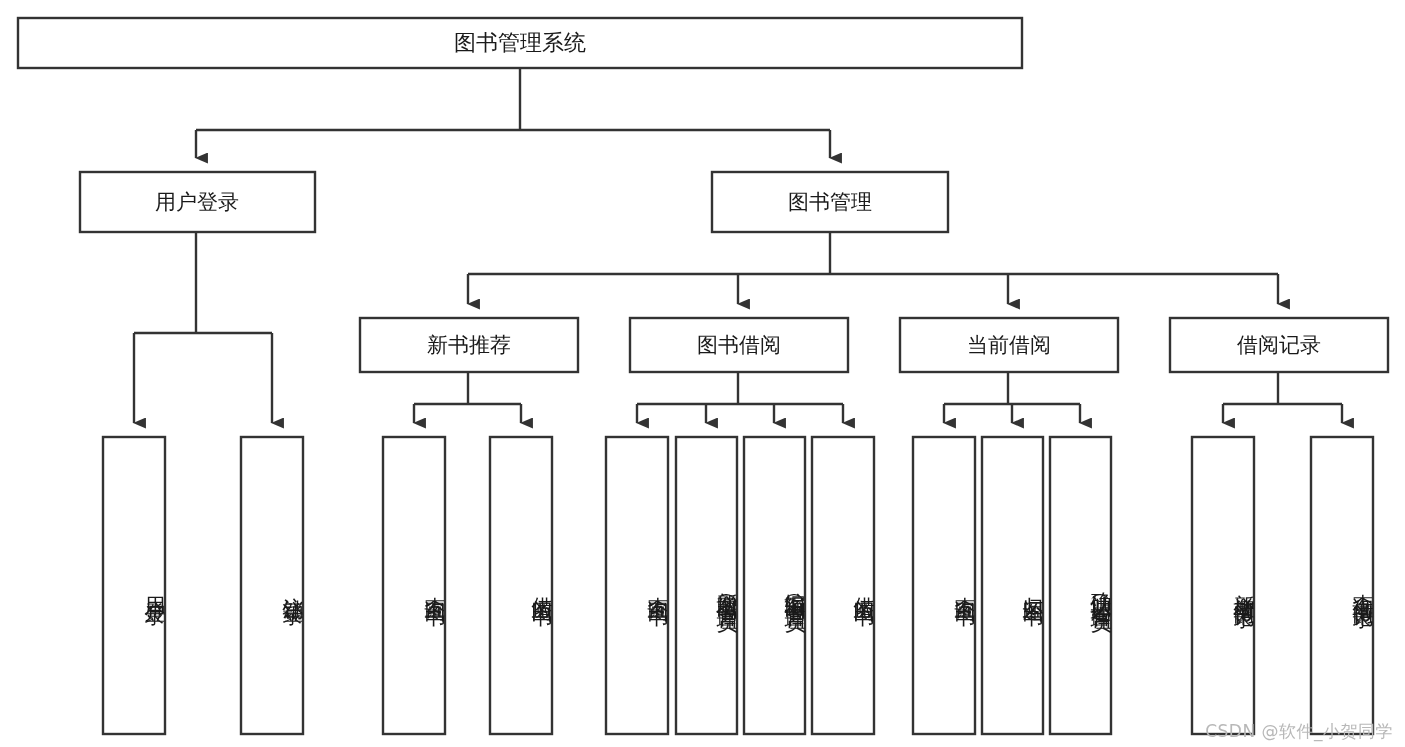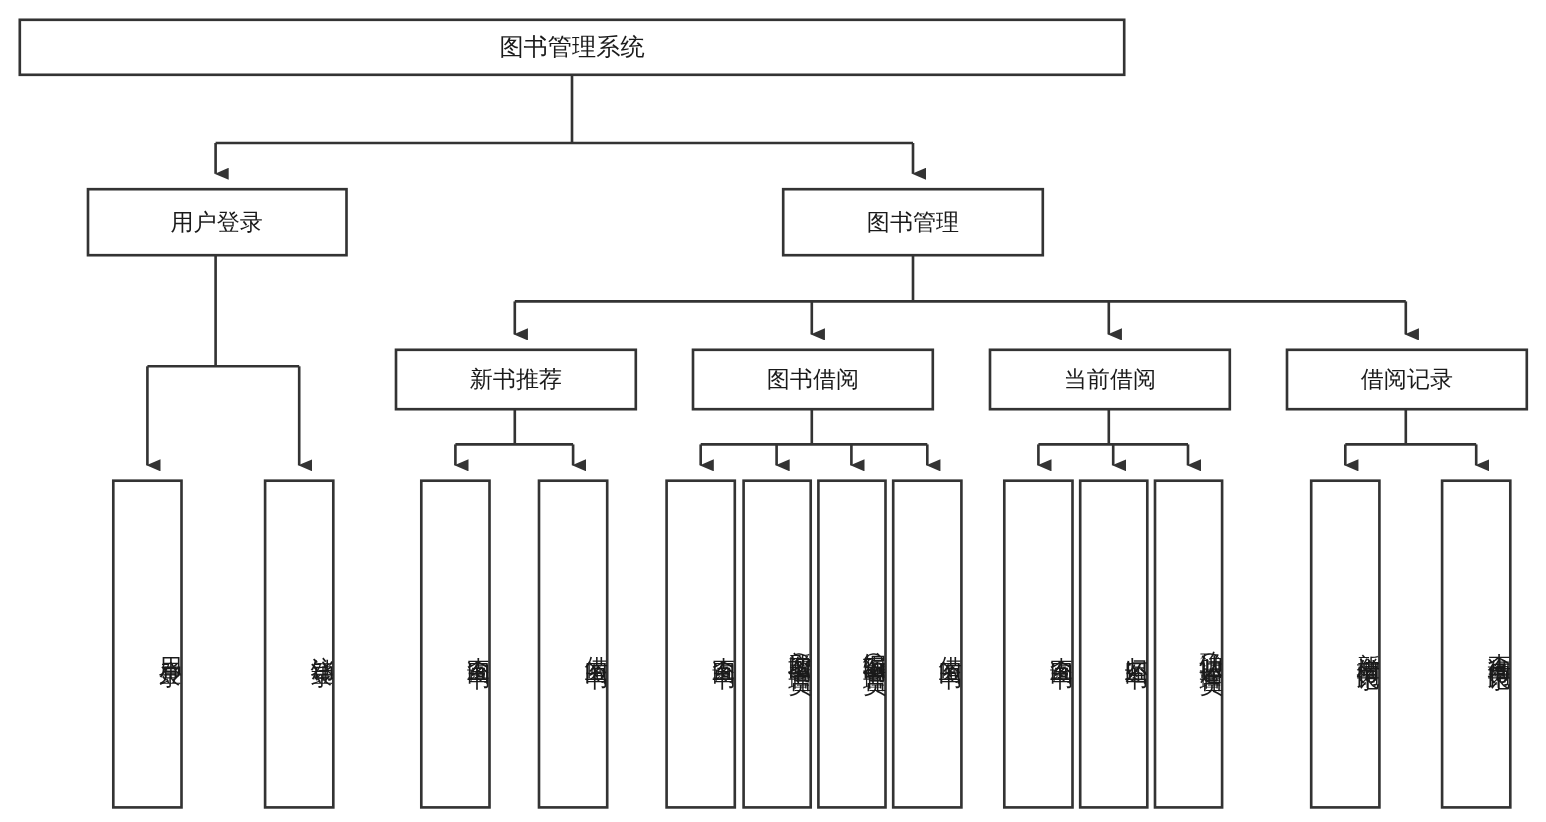--- a/index.html
+++ b/index.html
@@ -213,13 +213,14 @@
     <div class="leaf-text" style="left:812px; top:437px; width:62px; height:297px;">借阅图书</div>
 
     <div class="leaf-text" style="left:913px; top:437px; width:62px; height:297px;">查询图书</div>
     <div class="leaf-text" style="left:982px; top:437px; width:61px; height:297px;">归还图书</div>
     <div class="leaf-text" style="left:1050px; top:443px; width:61px; height:291px; align-items:flex-start;">确认归还（管理员）</div>
 
     <div class="leaf-text" style="left:1192px; top:437px; width:62px; height:297px;">新增借阅记录</div>
     <div class="leaf-text" style="left:1311px; top:437px; width:62px; height:297px;">查询借阅记录</div>
   </div>
 
+  <div class="watermark">CSDN @软件_小贺同学</div>
 </div>
 
 </body></html>

